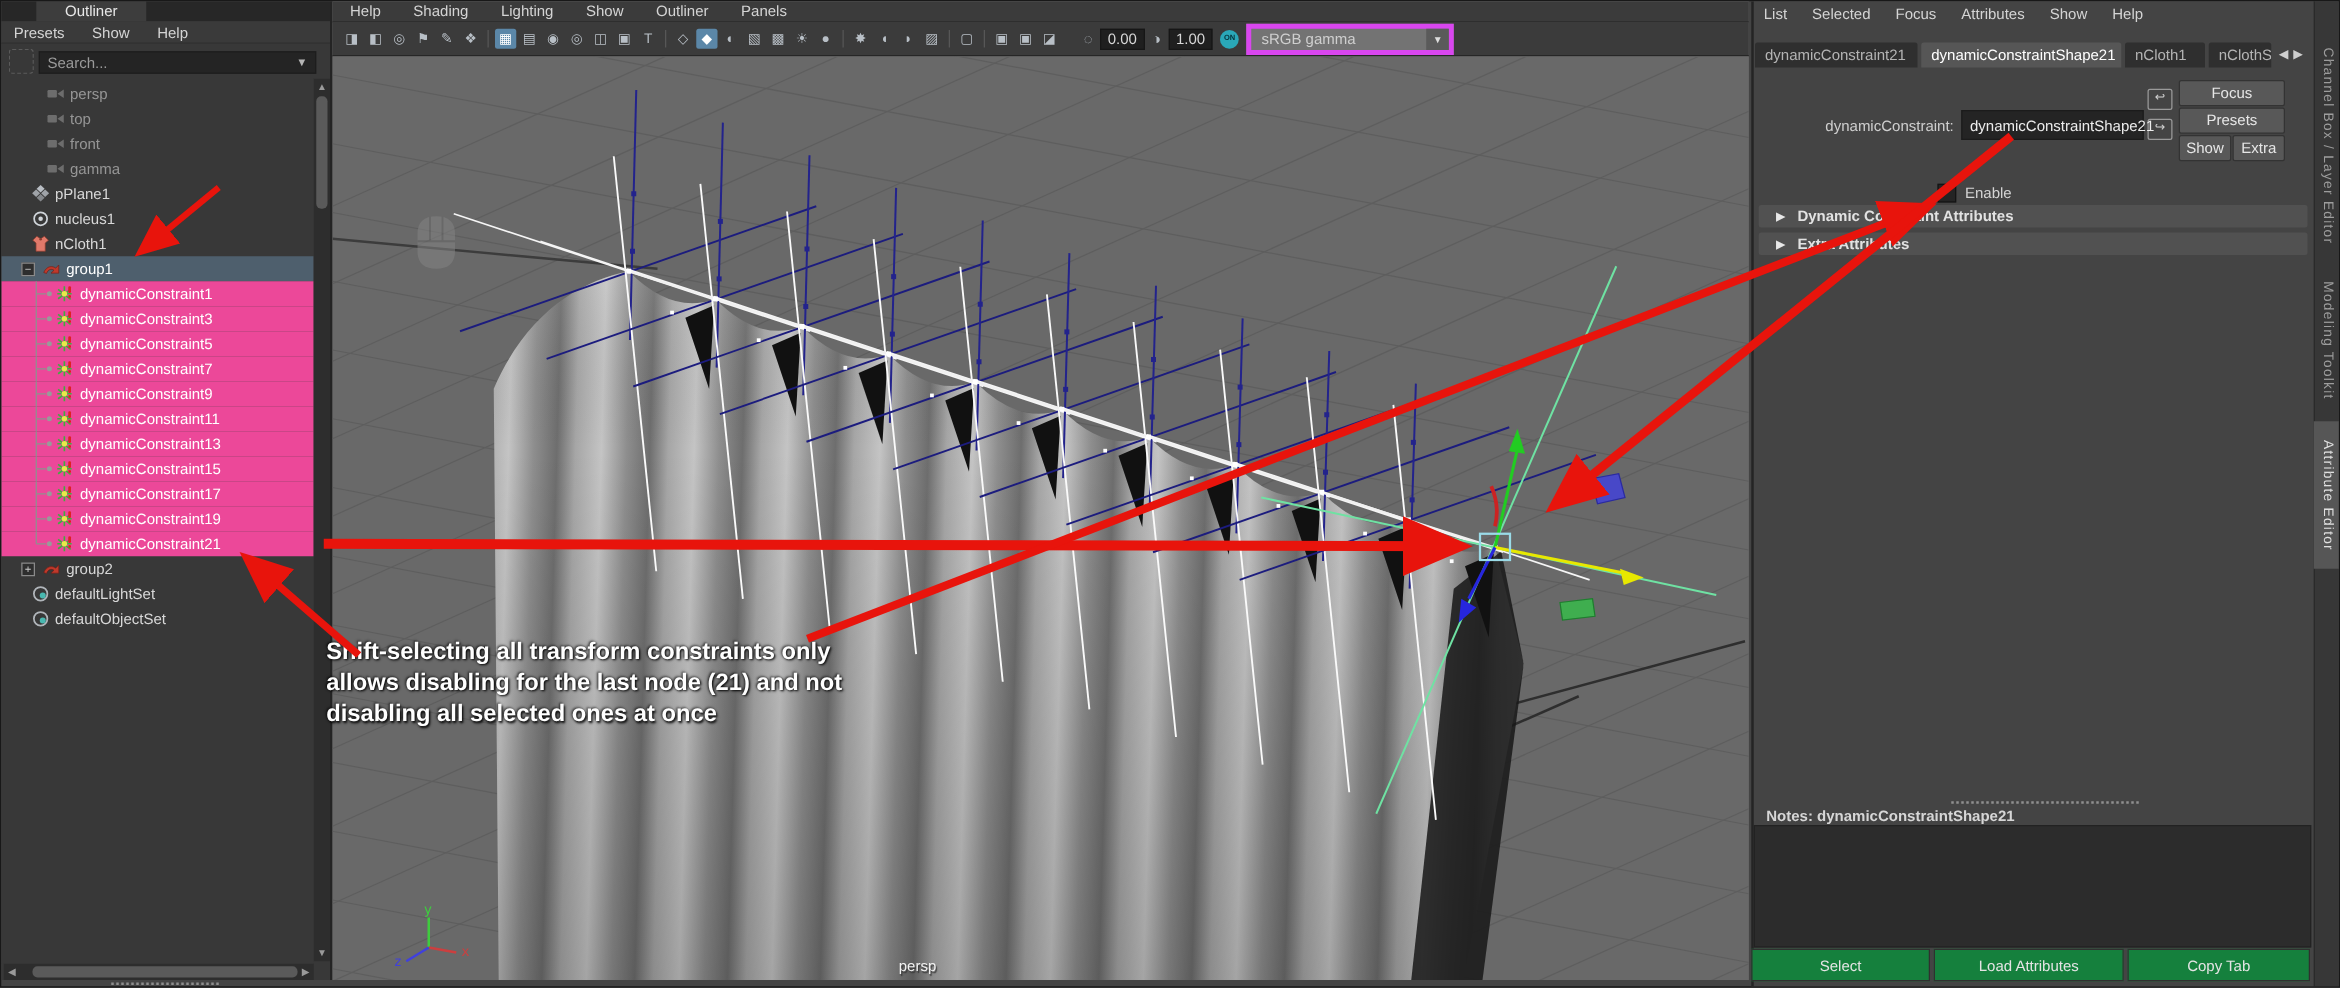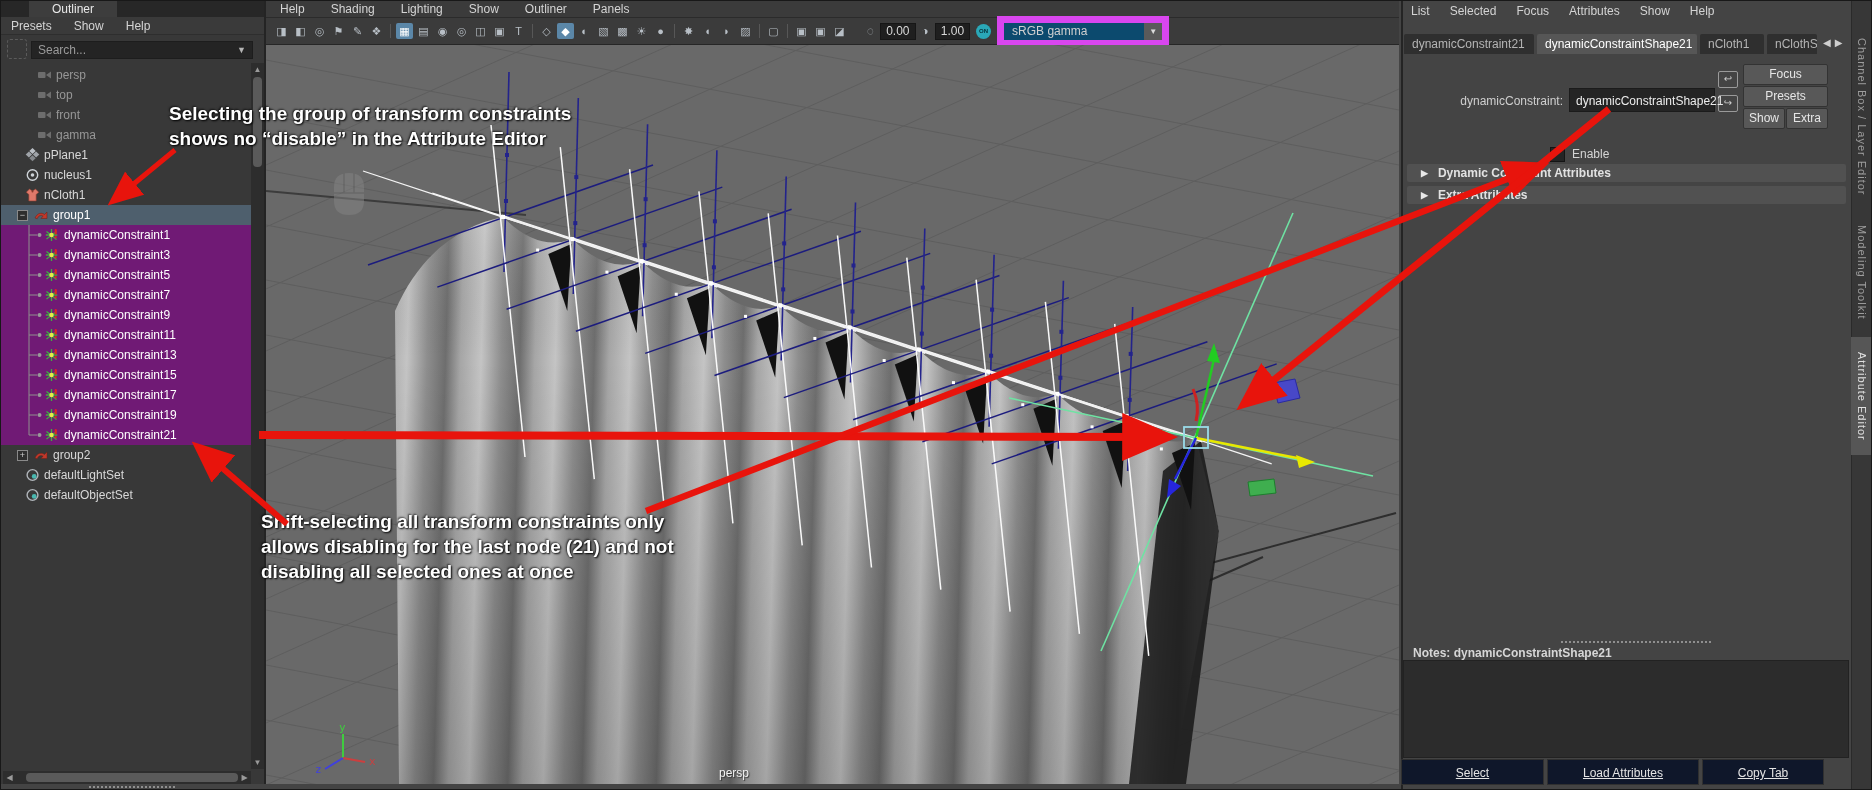--- a/index.html
+++ b/index.html
@@ -17,21 +17,21 @@
   .menu-item{color:#d4d4d4;cursor:default;}
   #ol-searchrow{left:0;top:34px;width:263px;height:28px;background:#383838;}
   #ol-selicon{left:6px;top:38px;width:18px;height:18px;border:1px dashed #6a6a6a;border-radius:3px;opacity:.7;}
   #ol-search{left:30px;top:40px;width:222px;height:18px;background:#242424;border:1px solid #1d1d1d;
              color:#9a9a9a;display:flex;align-items:center;padding:0 6px;box-sizing:border-box;}
   #ol-search .arrow{margin-left:auto;color:#b5b5b5;font-size:9px;}
   #ol-list{left:0;top:62px;width:250px;height:706px;background:#383838;overflow:hidden;}
   .ol-row{position:relative;height:20px;display:flex;align-items:center;white-space:nowrap;}
   .ol-row .lbl{margin-left:4px;color:#d8d8d8;}
   .ol-row.dim .lbl{color:#969696;}
-  .ol-row.sel-blue{background:#701a75;}
+  .ol-row.sel-blue{background:#ec4899;}
   .ol-row.sel-gray{background:#4e5f6d;}
   .ol-row.sel-blue .lbl,.ol-row.sel-gray .lbl{color:#fff;}
   .expander{width:9px;height:9px;border:1px solid #8a8a8a;background:#2e2e2e;color:#ccc;
             font-size:9px;line-height:8px;text-align:center;margin-right:6px;flex:none;}
   .icon16{width:15px;height:14px;flex:none;display:inline-block;}
   .twig{flex:none;}
   #ol-vscroll{left:250px;top:62px;width:13px;height:706px;background:#2d2d2d;}
   .scroll-arrow{position:absolute;color:#9a9a9a;font-size:8px;width:13px;text-align:center;}
   #ol-vthumb{position:absolute;left:2px;top:14px;width:9px;height:90px;background:#5a5a5a;border-radius:4px;}
   #ol-hscroll{left:2px;top:770px;width:248px;height:13px;background:#2d2d2d;display:flex;align-items:center;}
@@ -42,21 +42,21 @@
   #vp-menubar{left:265px;top:0;width:1133px;height:17px;background:#3b3b3b;display:flex;gap:26px;
               align-items:center;padding-left:14px;box-sizing:border-box;border-bottom:1px solid #2b2b2b;}
   #vp-toolbar{left:265px;top:17px;width:1133px;height:27px;background:#3b3b3b;display:flex;
               align-items:center;padding-left:6px;box-sizing:border-box;border-bottom:1px solid #262626;}
   .tb-icon{width:17px;height:16px;margin:0 1px;color:#b8bfc6;font-size:11px;line-height:16px;
            text-align:center;border-radius:2px;flex:none;}
   .tb-icon.active{background:#5b87a8;color:#fff;}
   .tb-sep{width:1px;height:14px;background:#575757;margin:0 4px;flex:none;}
   .tb-field{height:15px;background:#1f1f1f;color:#d8d8d8;border:1px solid #161616;
             padding:0 5px;line-height:15px;flex:none;}
-  #cs-dd{height:17px;background:#0c4a6e;border:7px solid #d946ef;color:#cfcfcf;display:flex;
+  #cs-dd{height:17px;background:#737373;border:4px solid #d946ef;color:#cfcfcf;display:flex;
          align-items:center;padding-left:8px;width:150px;flex:none;justify-content:flex-end;}
   #cs-arrow{height:17px;width:18px;background:#5a5a5a;color:#ddd;font-size:8px;display:flex;
             align-items:center;justify-content:center;margin-left:auto;flex:none;}
   #on-badge{width:15px;height:15px;border-radius:50%;background:#2aa8b8;color:#04323a;font-size:6px;
             font-weight:bold;text-align:center;line-height:15px;flex:none;}
   #persp-label{color:#f2f2f2;font-size:12px;text-shadow:1px 1px 1px #333;}
   
   #ae{left:1400px;top:0;width:448px;height:790px;background:#444;border-left:2px solid #242424;}
   #ae-menubar{left:1400px;top:0;width:448px;height:20px;display:flex;gap:20px;align-items:center;
               padding-left:10px;box-sizing:border-box;}
@@ -72,22 +72,22 @@
   #ae-field{left:1568px;top:87px;width:146px;height:24px;background:#242424;border:1px solid #1b1b1b;
             color:#ececec;line-height:24px;padding-left:6px;box-sizing:border-box;}
   #ae-field-label{left:1404px;top:93px;width:158px;text-align:right;color:#cfcfcf;}
   #enable-box{left:1549px;top:146px;width:13px;height:13px;background:#242424;border:1px solid #141414;}
   #enable-label{left:1571px;top:146px;color:#d4d4d4;}
   .ae-section{position:absolute;left:1406px;width:439px;height:18px;background:#515151;
               border-radius:2px;display:flex;align-items:center;color:#e2e2e2;font-weight:bold;}
   .ae-section .tri{color:#e8e8e8;font-size:9px;margin:0 10px 0 14px;}
   #notes-label{left:1412px;top:645px;color:#d6d6d6;font-weight:bold;}
   #notes-box{left:1402px;top:659px;width:444px;height:96px;background:#2c2c2c;border:1px solid #222;}
-  .footer-btn{position:absolute;top:758px;height:26px;background:#0f172a;border:1px solid #303030;
-              color:#e4e4e4;text-align:center;line-height:26px;box-sizing:border-box;text-decoration:underline;}
+  .footer-btn{position:absolute;top:758px;height:26px;background:#15803d;border:1px solid #303030;
+              color:#e4e4e4;text-align:center;line-height:26px;box-sizing:border-box;}
   
   #sidestrip{left:1850px;top:0;width:22px;height:790px;background:#373737;border-left:1px solid #2a2a2a;}
   .vtab{position:absolute;left:1850px;width:22px;writing-mode:vertical-rl;color:#9d9d9d;font-size:11px;
         display:flex;align-items:center;justify-content:center;letter-spacing:1px;}
   .vtab.active{background:#565656;color:#e0e0e0;}
   
   .anno{position:absolute;color:#fff;font-weight:bold;font-size:19px;line-height:25px;z-index:40;
         text-shadow:1px 1px 2px #000,-1px -1px 2px rgba(0,0,0,.65);white-space:pre-line;}
   #arrows-svg{left:0;top:0;z-index:50;pointer-events:none;}
   #scene-svg{left:265px;top:44px;}
@@ -723,37 +723,35 @@
     <span>Extra Attributes</span>
   </div>
 
   <div class="dots-handle abs" style="left:1560px;top:640px;width:150px;"></div>
   <div id="notes-label" class="abs">Notes:  dynamicConstraintShape21</div>
   <div id="notes-box" class="abs"></div>
   <div id="ae-footer"></div>
 
   <div id="sidestrip" class="abs"></div>
 
-  <div class="anno" style="left:168px;top:100px;">Selecting the group of transform constraints
-shows no “disable” in the Attribute Editor</div>
   <div class="anno" style="left:260px;top:508px;">Shift-selecting all transform constraints only
 allows disabling for the last node (21) and not
 disabling all selected ones at once</div>
 
   <svg id="arrows-svg" class="abs" width="1872" height="790">
     <defs>
       <marker id="ah" markerWidth="7" markerHeight="6" refX="5.6" refY="3" orient="auto" markerUnits="strokeWidth">
         <path d="M0,0 L7,3 L0,6 Z" fill="#e8140c"></path>
       </marker>
     </defs>
     <line x1="174" y1="149" x2="112" y2="200" stroke="#e8140c" stroke-width="5" marker-end="url(#ah)"></line>
     <line x1="286" y1="523" x2="197" y2="446" stroke="#e8140c" stroke-width="6" marker-end="url(#ah)"></line>
     <line x1="258" y1="434" x2="1166" y2="436" stroke="#e8140c" stroke-width="8" marker-end="url(#ah)"></line>
     <line x1="645" y1="510" x2="1540" y2="165" stroke="#e8140c" stroke-width="6.5" marker-end="url(#ah)"></line>
     <line x1="1608" y1="108" x2="1243" y2="403" stroke="#e8140c" stroke-width="7" marker-end="url(#ah)"></line>
   </svg>
 <div class="footer-btn" style="left: 1400px; width: 143px;">Select</div>
     <div class="footer-btn" style="left: 1546px; width: 152px;">Load Attributes</div>
-    <div class="footer-btn" style="left: 1701px; width: 122px;">Copy Tab</div>
+    <div class="footer-btn" style="left: 1701px; width: 146px;">Copy Tab</div>
     <div class="vtab" style="top: 26px; height: 180px;">Channel Box / Layer Editor</div>
     <div class="vtab" style="top: 212px; height: 118px;">Modeling Toolkit</div>
     <div class="vtab active" style="top: 336px; height: 118px;">Attribute Editor</div>
   </div>
 
 </body></html>

